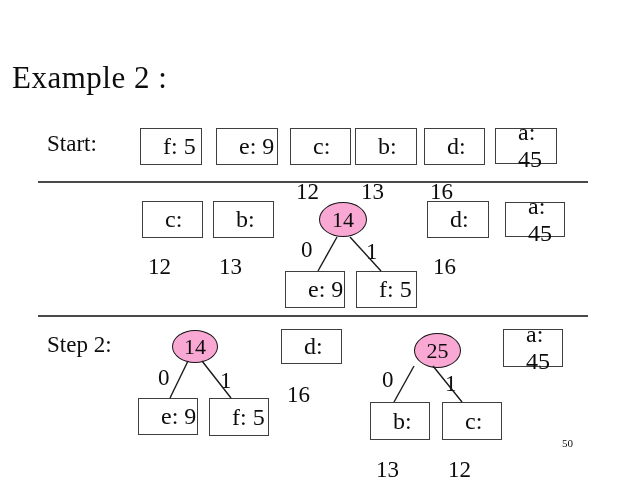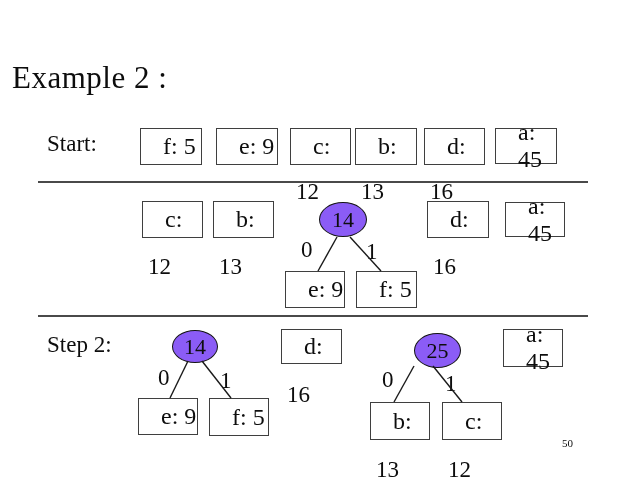--- a/index.html
+++ b/index.html
@@ -34,21 +34,21 @@
   .below-num {
     position: absolute;
     font-size: 23px;
     line-height: 25px;
     margin-top: 16px;
   }
   .node {
     position: absolute;
     border: 1.6px solid #141414;
     border-radius: 50%;
-    background: #8b5cf6;
+    background: #f9a8d4;
     font-size: 22px;
     display: flex; align-items: center; justify-content: center;
     box-sizing: border-box;
   }
   .edge-label {
     position: absolute;
     font-size: 23px;
   }
   .hline {
     position: absolute;

